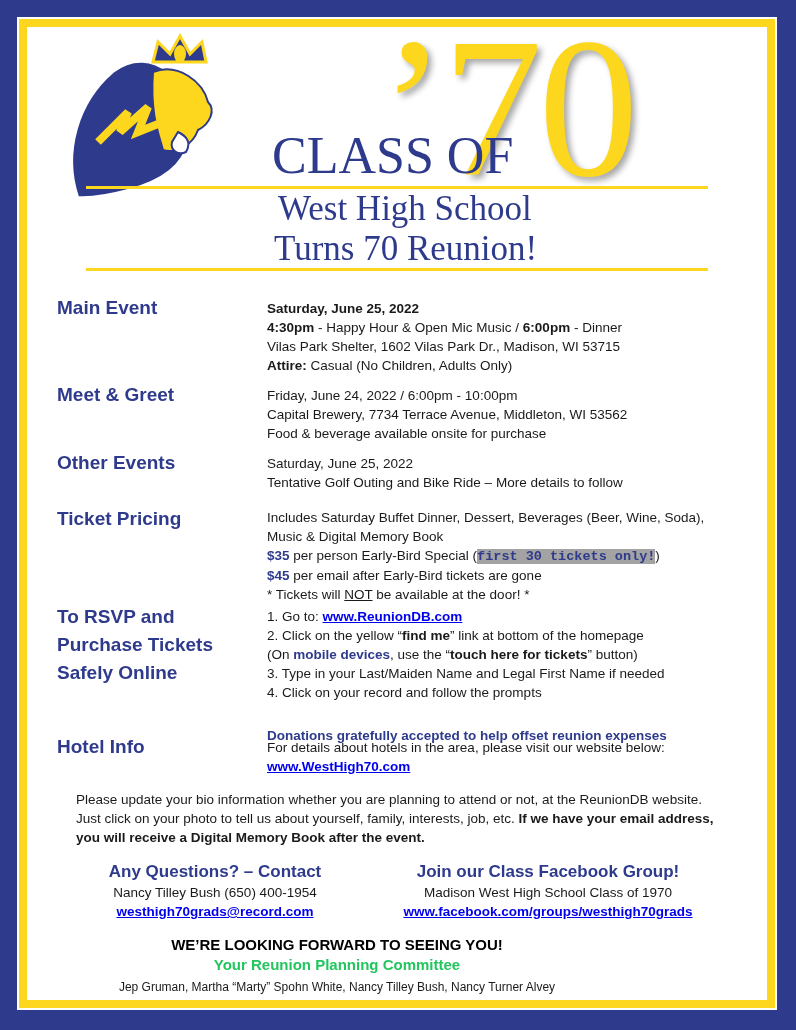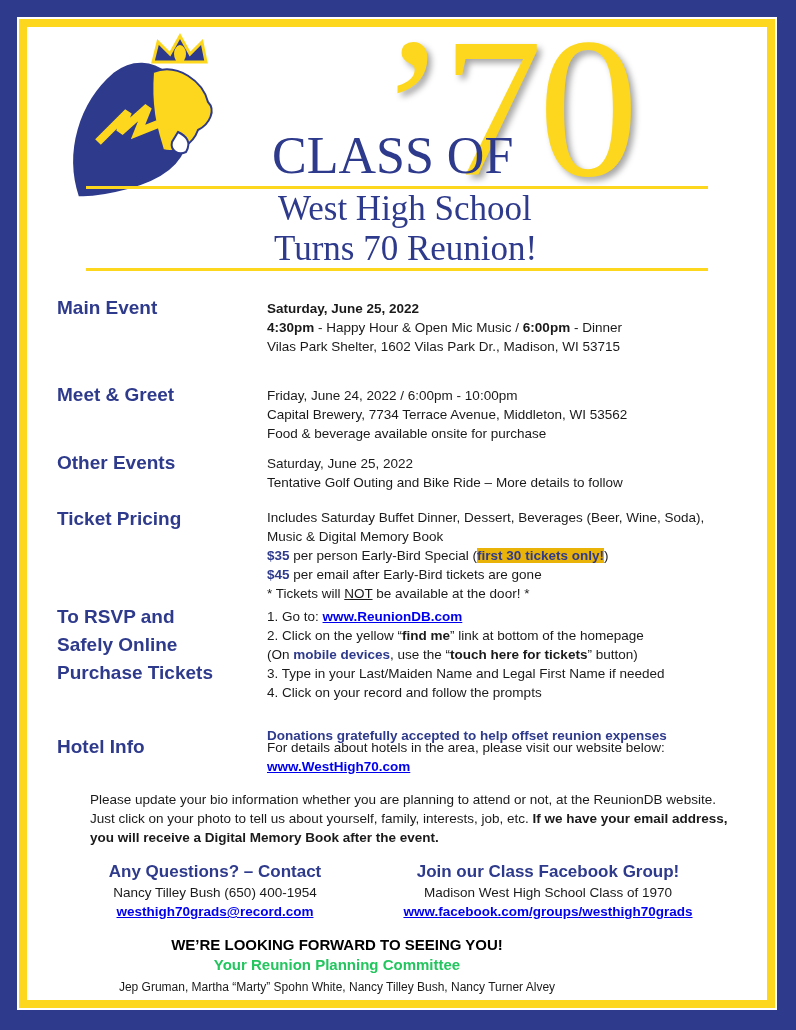--- a/index.html
+++ b/index.html
@@ -11,23 +11,23 @@
   .big70{position:absolute;left:380px;top:28px;font-family:"Liberation Serif",serif;font-size:200px;line-height:160px;color:#fcd71e;text-shadow:4px 4px 6px rgba(0,0,0,0.35);letter-spacing:-4px;}
   .classof{position:absolute;left:272px;top:128px;font-family:"Liberation Serif",serif;font-size:52px;line-height:56px;color:#2e3a8c;}
   .rule{position:absolute;left:86px;width:622px;height:3px;background:#fcd71e;}
   .school{position:absolute;left:278px;top:190px;font-family:"Liberation Serif",serif;font-size:35px;line-height:38px;color:#2e3a8c;}
   .reunion{position:absolute;left:274px;top:230px;font-family:"Liberation Serif",serif;font-size:35px;line-height:38px;color:#2e3a8c;}
   .sec-label{position:absolute;left:57px;font-size:19px;font-weight:bold;color:#2e3a8c;line-height:28px;}
   .sec-body{position:absolute;left:267px;font-size:13.5px;line-height:19px;color:#1a1a1a;}
   .sec-body .ln{display:block;white-space:nowrap;}
   .b{font-weight:bold;}
   .blue{color:#2e3a8c;font-weight:bold;}
-  .hl{background:#eab308;color:#2e3a8c;font-weight:bold;}
+  .hl{background:#a3a3a3;color:#2e3a8c;font-weight:bold;font-family:Liberation Mono, monospace;}
   a.lnk{color:#0000ee;font-weight:bold;text-decoration:underline;}
-  .para{position:absolute;left:90px;top:790px;width:640px;font-size:13.5px;line-height:19px;color:#1a1a1a;}
+  .para{position:absolute;left:76px;top:790px;width:640px;font-size:13.5px;line-height:19px;color:#1a1a1a;}
   .col{position:absolute;top:861px;text-align:center;font-size:13.5px;line-height:19px;color:#1a1a1a;}
   .col .h{font-size:17px;font-weight:bold;color:#2e3a8c;line-height:22px;display:block;}
   .col .ln{display:block;}
   .footer{position:absolute;left:27px;width:620px;text-align:center;}
   .f1{top:936px;font-size:15px;font-weight:bold;color:#000;}
   .f2{top:956px;font-size:15px;font-weight:bold;color:#22c55e;}
   .f3{top:980px;font-size:12px;color:#1a1a1a;}
 </style>
 </head>
 <body>
@@ -50,20 +50,21 @@
 <div class="rule" style="top:186px"></div>
 <div class="school">West High School</div>
 <div class="reunion">Turns 70 Reunion!</div>
 <div class="rule" style="top:268px"></div>
 
 <div class="sec-label" style="top:294px">Main Event</div>
 <div class="sec-body" style="top:299px">
   <span class="ln b">Saturday, June 25, 2022</span>
   <span class="ln"><span class="b">4:30pm</span><span> - Happy Hour &amp; Open Mic Music / </span><span class="b">6:00pm</span><span> - Dinner</span></span>
   <span class="ln">Vilas Park Shelter, 1602 Vilas Park Dr., Madison, WI 53715</span>
+  <span class="ln"><span class="b">Attire:</span><span> Casual (No Children, Adults Only)</span></span>
 </div>
 
 <div class="sec-label" style="top:381px">Meet &amp; Greet</div>
 <div class="sec-body" style="top:386px">
   <span class="ln">Friday, June 24, 2022  /  6:00pm - 10:00pm</span>
   <span class="ln">Capital Brewery, 7734 Terrace Avenue, Middleton, WI  53562</span>
   <span class="ln">Food &amp; beverage available onsite for purchase</span>
 </div>
 
 <div class="sec-label" style="top:449px">Other Events</div>
@@ -76,22 +77,22 @@
 <div class="sec-body" style="top:508px">
   <span class="ln">Includes Saturday Buffet Dinner, Dessert, Beverages (Beer, Wine, Soda),</span>
   <span class="ln">Music &amp; Digital Memory Book</span>
   <span class="ln"><span class="blue">$35</span><span> per person Early-Bird Special (</span><span class="hl">first 30 tickets only!</span><span>)</span></span>
   <span class="ln"><span class="blue">$45</span><span> per email after Early-Bird tickets are gone</span></span>
   <span class="ln"><span>* Tickets will </span><u>NOT</u><span> be available at the door! *</span></span>
 </div>
 
 <div class="sec-label" style="top:603px">
   <span style="display:block">To RSVP and</span>
+  <span style="display:block">Purchase Tickets</span>
   <span style="display:block">Safely Online</span>
-  <span style="display:block">Purchase Tickets</span>
 </div>
 <div class="sec-body" style="top:607px">
   <span class="ln"><span>1. Go to: </span><a class="lnk">www.ReunionDB.com</a></span>
   <span class="ln"><span>2. Click on the yellow “</span><span class="b">find me</span><span>” link at bottom of the homepage</span></span>
   <span class="ln"><span>(On </span><span class="blue">mobile devices</span><span>, use the “</span><span class="b">touch here for tickets</span><span>” button)</span></span>
   <span class="ln">3. Type in your Last/Maiden Name and Legal First Name if needed</span>
   <span class="ln">4. Click on your record and follow the prompts</span>
   <span class="ln blue" style="margin-top:24px">Donations gratefully accepted to help offset reunion expenses</span>
 </div>
 

